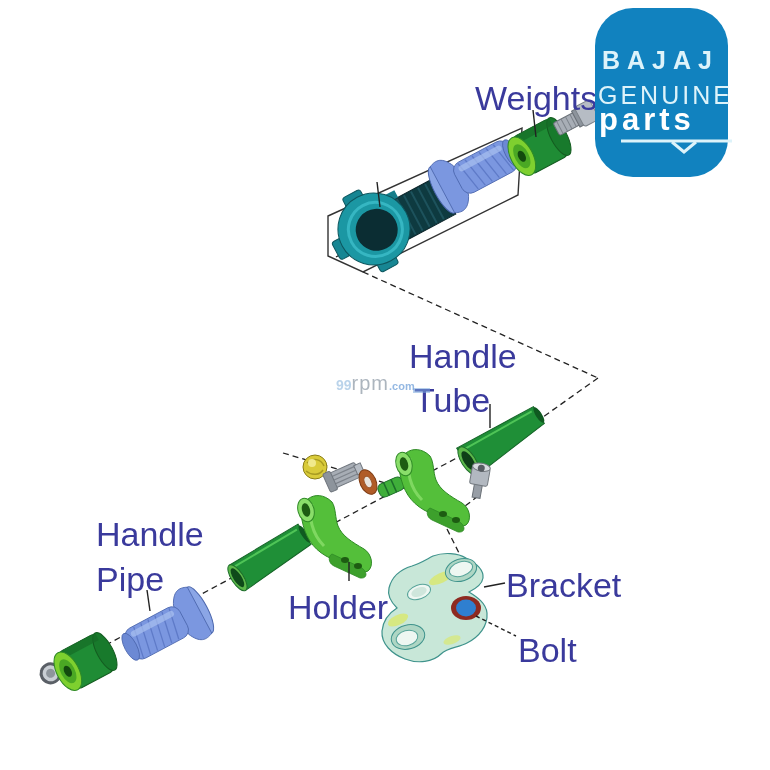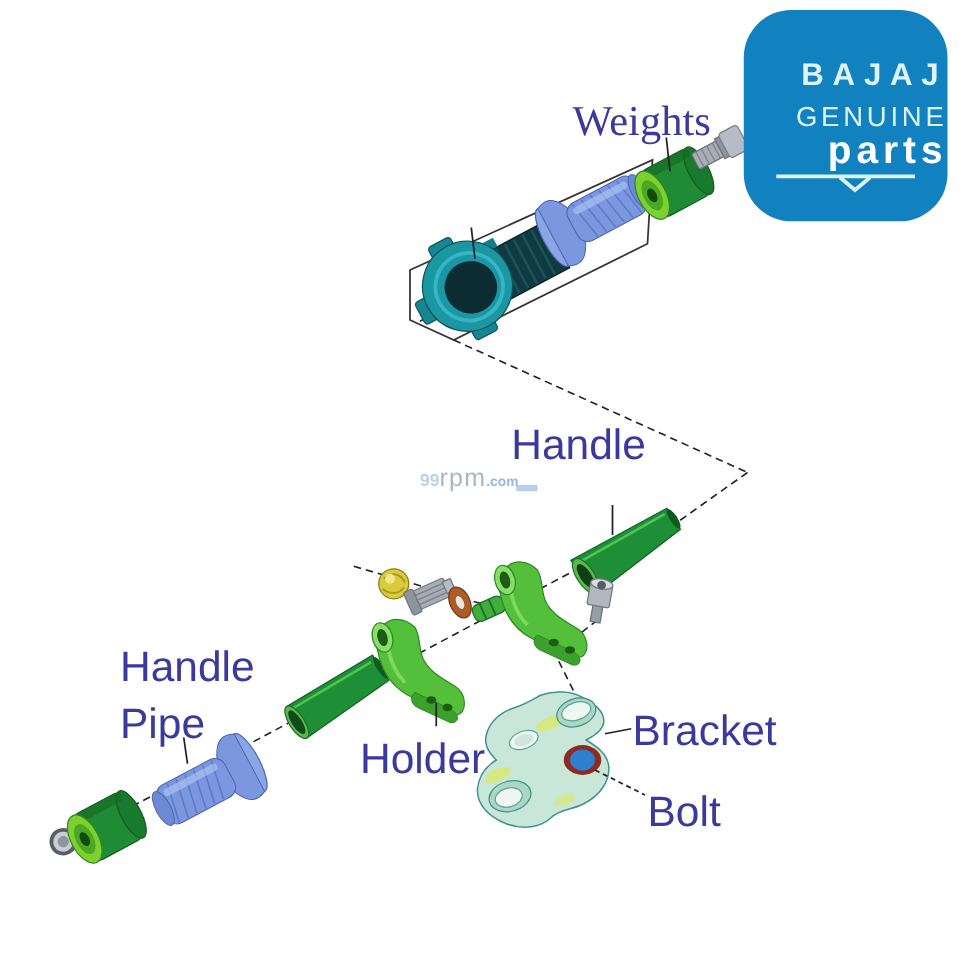--- a/index.html
+++ b/index.html
@@ -9,30 +9,30 @@
   }
   .stage svg{position:absolute;left:0;top:0;}
   .part-label{
     position:absolute;color:var(--label-text,#3a3a9c);
     font-size:34px;line-height:46px;font-weight:400;white-space:nowrap;
   }
   .part-label span{display:block;}
   .lbl-tube{line-height:44px;}
   .lbl-grip{line-height:45px;}
   .logo{
-    position:absolute;left:595px;top:8px;width:163px;height:169px;
-    background:var(--logo-bg,#1182bf);border-radius:38px;text-align:right;
+    position:absolute;left:595px;top:8px;width:133px;height:169px;
+    background:var(--logo-bg,#1182bf);border-radius:38px;text-align:left;
   }
   .logo .brand{
     position:absolute;left:0;top:38px;width:100%;
     color:var(--logo-text,#ddf3fa);font-weight:bold;font-size:25px;letter-spacing:7px;text-indent:7px;
   }
   .logo .genuine{
     position:absolute;left:0;top:73px;width:100%;
-    color:var(--logo-text,#ddf3fa);font-size:22px;letter-spacing:3px;text-indent:3px;
+    color:var(--logo-text,#ddf3fa);font-size:25px;letter-spacing:3px;text-indent:3px;
   }
   .logo .parts{
     position:absolute;left:0;top:94px;width:100%;
     color:var(--logo-parts-text,#fff);font-weight:bold;font-size:31px;letter-spacing:4px;text-indent:4px;
   }
   .logo .underline-svg{position:absolute;left:25px;top:130px;}
   .watermark{
     position:absolute;left:336px;top:372px;opacity:.8;white-space:nowrap;
   }
   .watermark .wm-99{font-size:14px;color:var(--watermark-num,#a9c9e6);font-weight:bold;}
@@ -240,25 +240,26 @@
       <path d="M377,182 L380,207"></path>
       <path d="M533,110 L536,137"></path>
       <path d="M490,404 L490,428"></path>
       <path d="M147,590 L150,611"></path>
       <path d="M349,562 L349,581"></path>
       <path d="M484,587 L505,583"></path>
       <path d="M476,616 L516,636" stroke-dasharray="4 3"></path>
     </g>
   </svg>
 
-  <div class="part-label" style="left:458px;top:75px;font-family:Liberation Serif, serif;">
+  <div class="part-label" style="left:475px;top:75px;">
     <span>Weights</span>
   </div>
   <div class="part-label lbl-tube" style="left:409px;top:334px;">
     <span>Handle</span>
+    <span style="margin-left:5px;">Tube</span>
   </div>
   <div class="part-label lbl-grip" style="left:96px;top:512px;">
     <span>Handle</span>
     <span>Pipe</span>
   </div>
   <div class="part-label" style="left:288px;top:584px;text-align:center;">
     <span>Holder</span>
   </div>
   <div class="part-label" style="left:506px;top:562px;">
     <span>Bracket</span>

